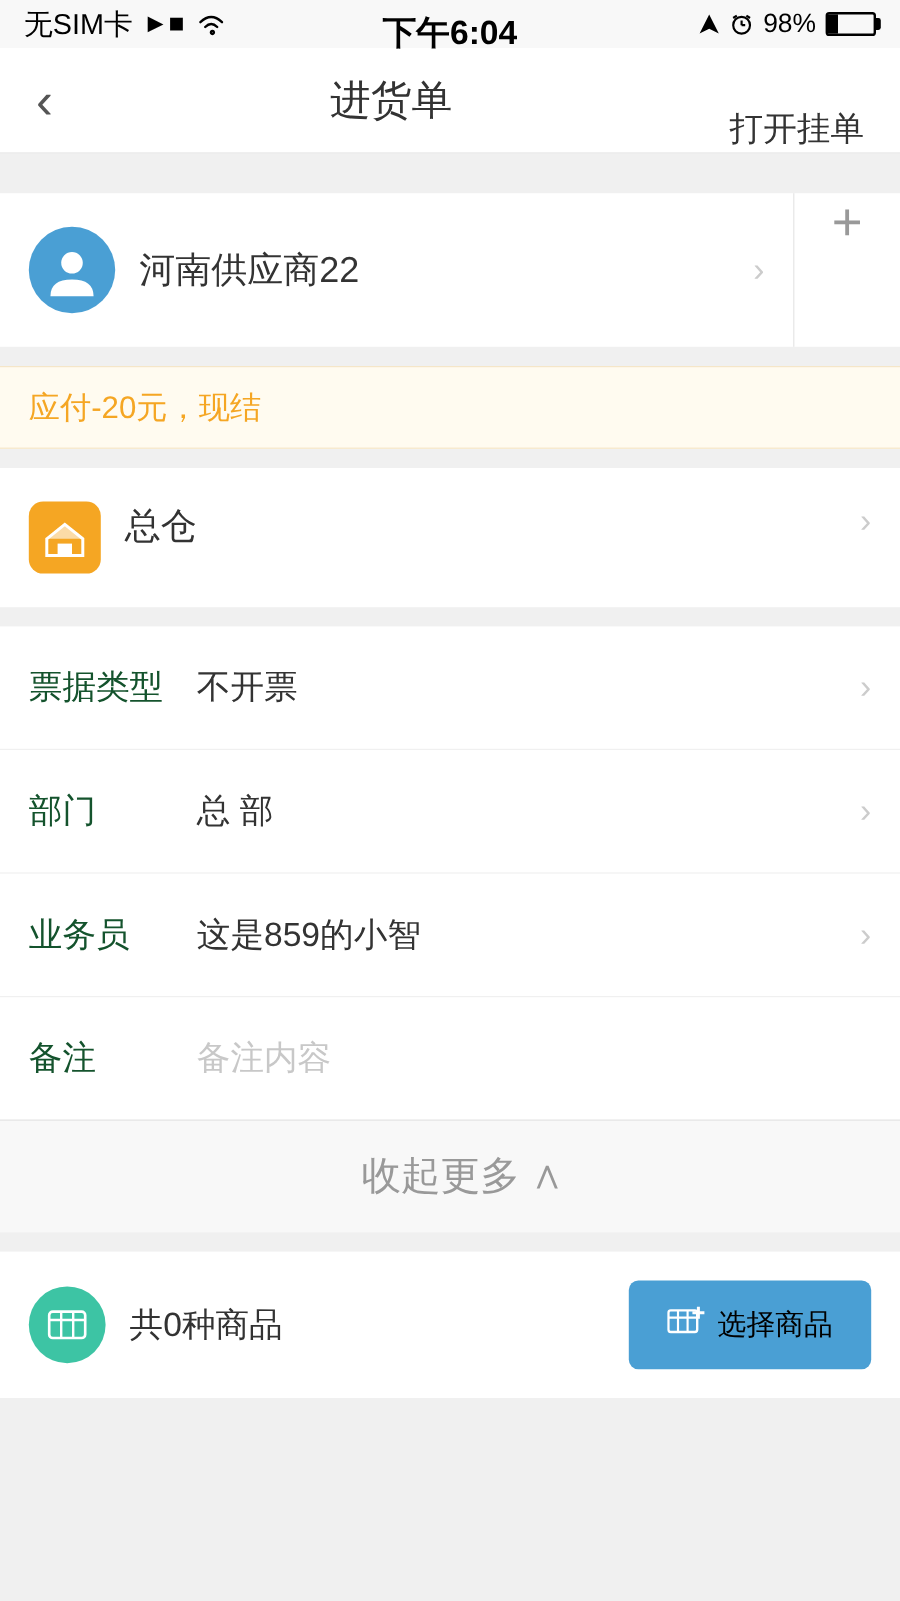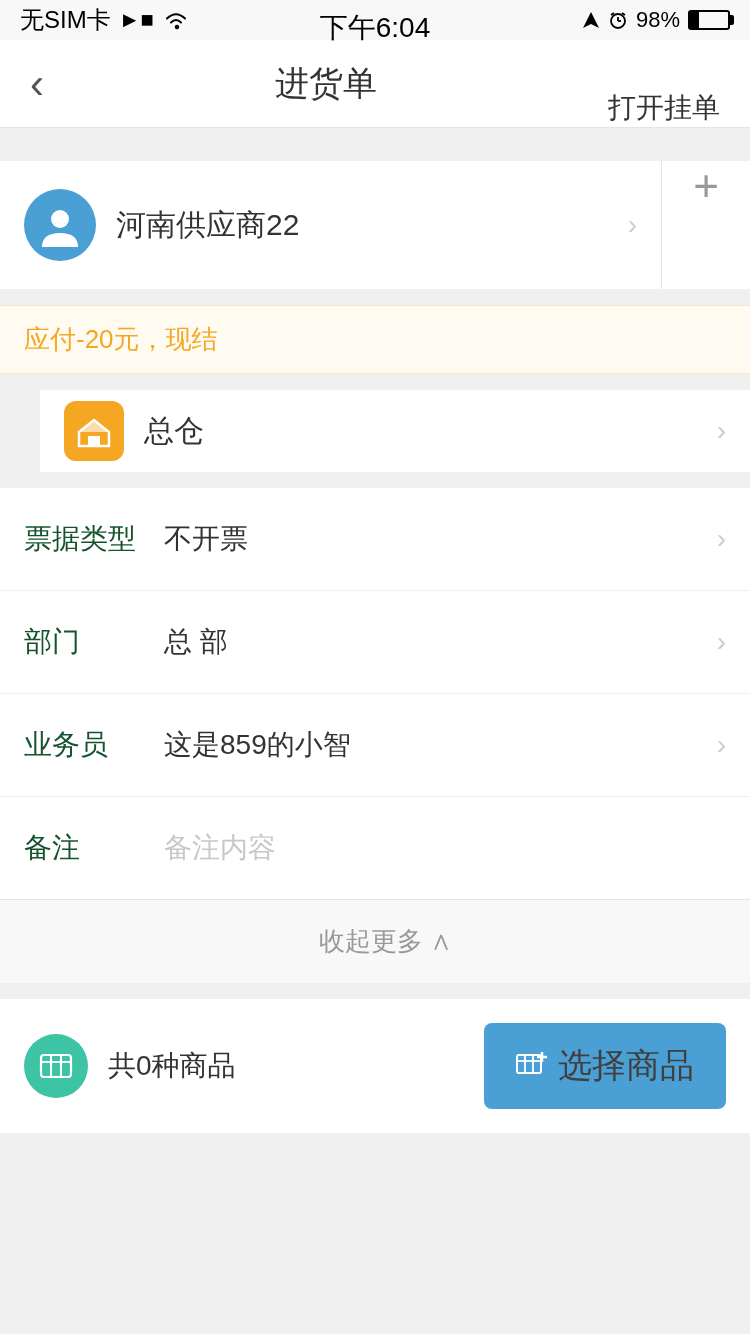--- a/index.html
+++ b/index.html
@@ -25,21 +25,21 @@
     }
     .status-left {
       display: flex;
       align-items: center;
       gap: 8px;
       font-size: 24px;
       color: #000;
     }
     .status-center {
       font-size: 28px;
-      font-weight: 400;
+      font-weight: 700;
       color: #000;
       position: absolute;
       left: 50%;
       transform: translateX(-50%);
       margin-top: 16px;
     }
     .status-right {
       display: flex;
       align-items: center;
       gap: 8px;
@@ -158,23 +158,21 @@
       border-top: 1px solid #f5e6c8;
       border-bottom: 1px solid #f5e6c8;
       margin-top: 16px;
     }
 
     
     .warehouse-section {
       background: #fff;
       margin-top: 16px;
       display: flex;
-      align-items: center;
-      padding: 11px 24px;
-      margin-left: 40px;
+      padding: 28px 24px;
     }
     .warehouse-icon {
       width: 60px;
       height: 60px;
       background: #f5a623;
       border-radius: 12px;
       display: flex;
       align-items: center;
       justify-content: center;
       margin-right: 20px;
@@ -226,21 +224,21 @@
     .collapse-bar {
       background: #f8f8f8;
       margin-top: 0;
       display: flex;
       align-items: center;
       justify-content: center;
       padding: 24px;
       border-top: 1px solid #e5e5e5;
     }
     .collapse-text {
-      font-size: 26px;
+      font-size: 33px;
       color: #999;
       margin-left: 21px;
     }
 
     
     .product-section {
       background: #fff;
       margin-top: 16px;
       display: flex;
       align-items: center;
@@ -264,22 +262,22 @@
     .product-icon svg {
       width: 38px;
       height: 38px;
     }
     .product-count {
       font-size: 28px;
       color: #333;
     }
     .select-btn {
       background: #4a9fd4;
-      color: #404040;
-      font-size: 34px;
+      color: #000000;
+      font-size: 24px;
       padding: 20px 32px;
       border-radius: 8px;
       display: flex;
       align-items: center;
       gap: 10px;
       cursor: pointer;
       border: none;
     }
     .select-btn-icon {
       font-size: 30px;

